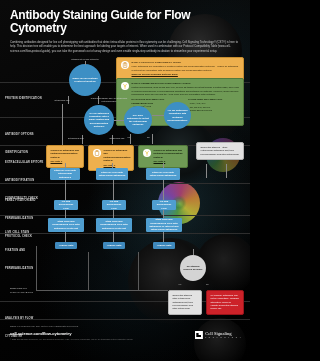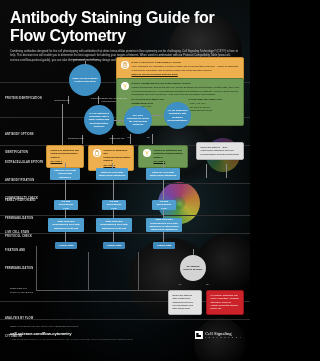--- a/index.html
+++ b/index.html
@@ -36,21 +36,21 @@
         background:
           radial-gradient(circle at 50% 50%, rgba(120,200,90,0.85) 0%, rgba(60,140,60,0.45) 16%, rgba(0,0,0,0) 26%),
           conic-gradient(from 10deg, #b8457a, #d98a3a, #cfc83a, #5aa84a, #3b8fc4, #8a4bb8, #b8457a);
         filter: blur(0.6px); opacity: 0.85; }
   .cellimg2 { position: absolute; left: 206px; top: 138px; width: 34px; height: 34px; border-radius: 50%;
         background: conic-gradient(from 40deg, #7a3560, #a8662c, #9a9430, #3f7d38, #2c6a94, #6a3a90, #7a3560);
         filter: blur(0.7px); opacity: 0.6; }
 
   
   #header { position: relative; padding: 9px 10px 0 10px; }
-  #title { font-size: 16px; font-weight: bold; letter-spacing: -0.3px; line-height: 1.12; }
+  #title { font-size: 12px; font-weight: bold; letter-spacing: -0.3px; line-height: 1.12; }
   #intro { margin-top: 5px; font-size: 2.75px; line-height: 1.62; color: #c9c9c9; max-width: 231px; }
 
   
   #rail { position: absolute; left: 0; top: 57px; width: 46px; bottom: 40px; }
   .railrow { position: absolute; left: 0; width: 46px; padding-left: 5px; padding-right: 2px; }
   .railrow .rl { font-size: 2.6px; font-weight: bold; line-height: 1.52; letter-spacing: 0.18px; color: #d8d8d8; }
   .railline { position: absolute; left: 0; width: 250px; height: 1px; background: #2e2e2e; }
 
   
   .node { position: absolute; }

